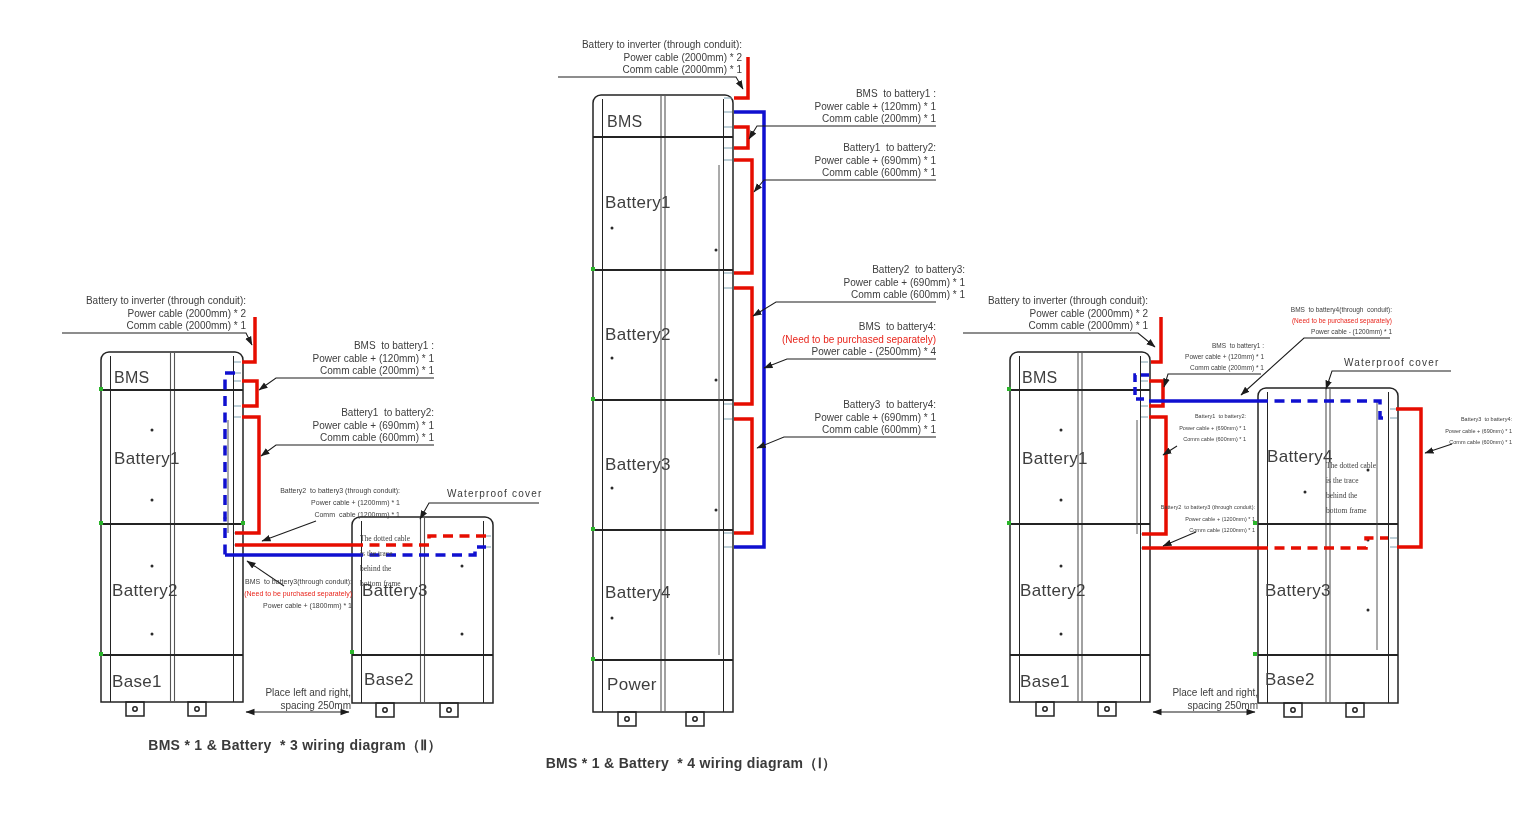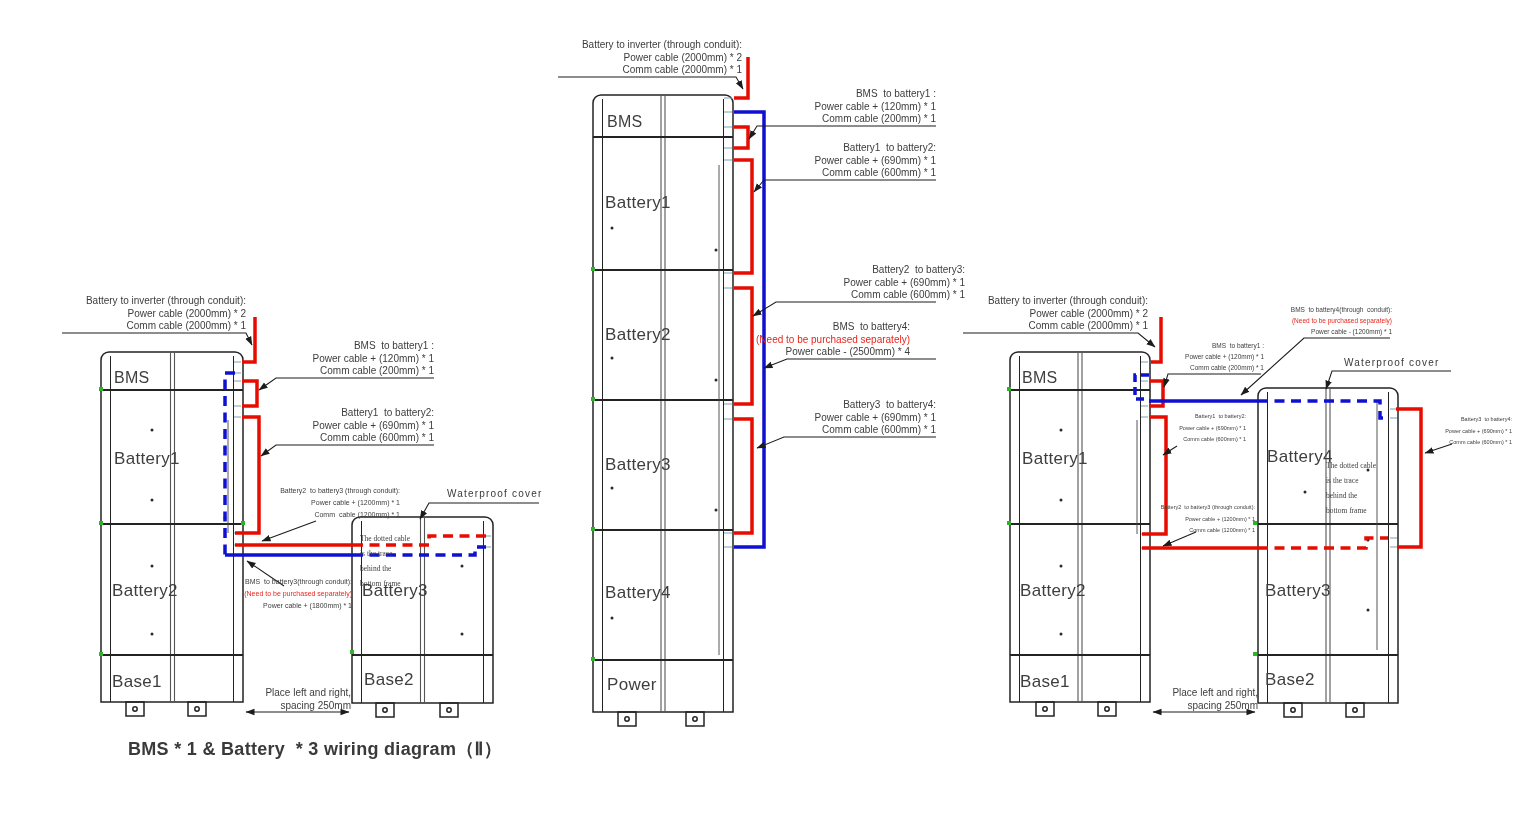--- a/index.html
+++ b/index.html
@@ -10,21 +10,21 @@
   .lbl>div{white-space:pre;}
   .ra{text-align:right;}
   .ctr{text-align:right;}
   .fs10{font-size:10px;line-height:12.5px;}
   .fs7{font-size:7px;line-height:12px;}
   .fs75{font-size:7.5px;line-height:15px;font-family:Liberation Serif, serif;}
   .sp75{font-size:10px;line-height:13px;}
   .fs65{font-size:6.5px;line-height:11px;}
   .fs55{font-size:5.5px;line-height:11.5px;}
   .wp{font-size:10px;letter-spacing:1.2px;color:#3a3a3a;white-space:pre;}
-  .cap{position:absolute;font-size:18px;font-weight:600;color:#3a3a3a;letter-spacing:.3px;
+  .cap{position:absolute;font-size:14px;font-weight:600;color:#3a3a3a;letter-spacing:.3px;
        text-align:center;white-space:pre;}
   .sec{position:absolute;font-size:17px;color:#3e3e3e;letter-spacing:.3px;white-space:pre;}
   .s16{font-size:16px;}
   .warn{color:#e8251c;}
 </style>
 </head>
 <body>
 
 <div class="canvas">
 
@@ -257,36 +257,37 @@
 <div class="lbl ra fs10" style="left:760px;top:142px;width:176px">
   <div>Battery1  to battery2:</div>
   <div>Power cable + (690mm) * 1</div>
   <div>Comm cable (600mm) * 1</div>
 </div>
 <div class="lbl ra fs10" style="left:789px;top:264px;width:176px">
   <div>Battery2  to battery3:</div>
   <div>Power cable + (690mm) * 1</div>
   <div>Comm cable (600mm) * 1</div>
 </div>
-<div class="lbl ra fs10" style="left:732px;top:321px;width:178px">
+<div class="lbl ra fs10" style="left:758px;top:321px;width:178px">
   <div>BMS  to battery4:</div>
   <div class="warn">(Need to be purchased separately)</div>
   <div>Power cable - (2500mm) * 4</div>
 </div>
 <div class="lbl ra fs10" style="left:760px;top:399px;width:176px">
   <div>Battery3  to battery4:</div>
   <div>Power cable + (690mm) * 1</div>
   <div>Comm cable (600mm) * 1</div>
 </div>
 <div class="sec s16" style="left:607px;top:113px">BMS</div>
 <div class="sec" style="left:605px;top:193px">Battery1</div>
 <div class="sec" style="left:605px;top:325px">Battery2</div>
 <div class="sec" style="left:605px;top:455px">Battery3</div>
 <div class="sec" style="left:605px;top:583px">Battery4</div>
 <div class="sec" style="left:607px;top:675px">Power</div>
+<div class="cap" style="left:538px;top:755px;width:306px">BMS * 1 &amp; Battery  * 4 wiring diagram（Ⅰ）</div>
 
 <div class="lbl ctr fs10" style="left:952px;top:295px;width:196px">
   <div>Battery to inverter (through conduit):</div>
   <div>Power cable (2000mm) * 2</div>
   <div>Comm cable (2000mm) * 1</div>
 </div>
 <div class="lbl ra fs65" style="left:1166px;top:340px;width:98px">
   <div>BMS  to battery1 :</div>
   <div>Power cable + (120mm) * 1</div>
   <div>Comm cable (200mm) * 1</div>

